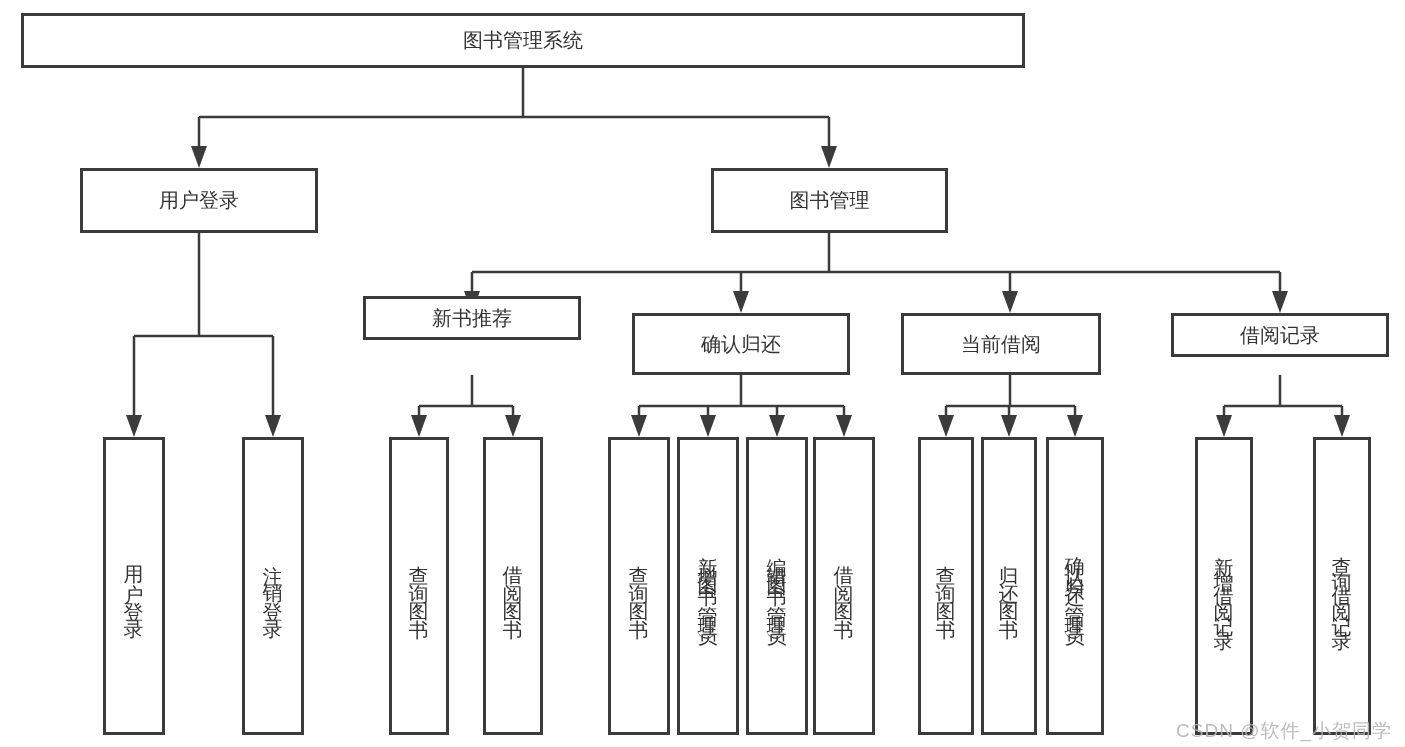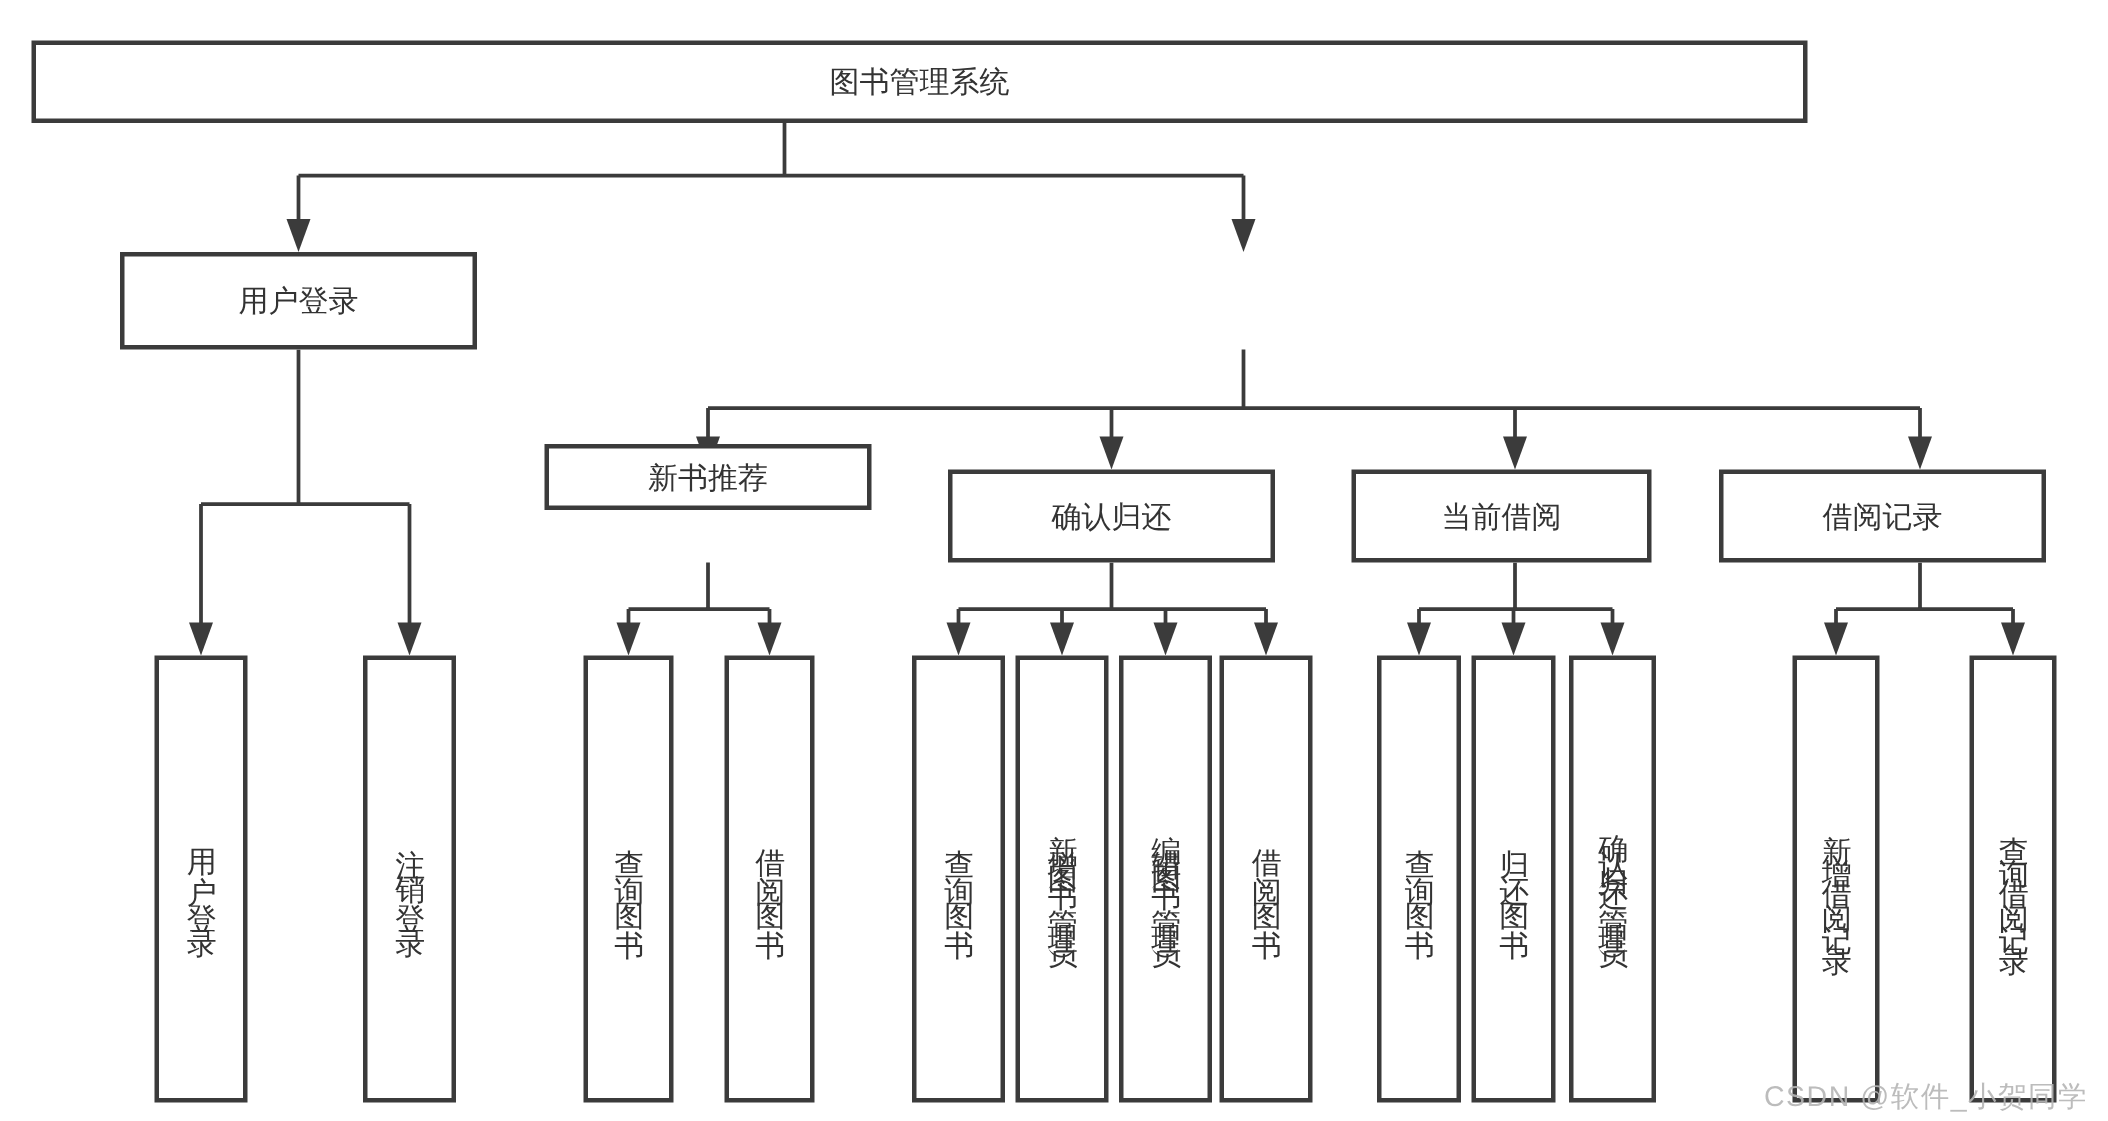--- a/index.html
+++ b/index.html
@@ -70,38 +70,41 @@
       <polygon points="700,415 716,415 708,437"></polygon>
       <polygon points="769,415 785,415 777,437"></polygon>
       <polygon points="836,415 852,415 844,437"></polygon>
       <polygon points="938,415 954,415 946,437"></polygon>
       <polygon points="1001,415 1017,415 1009,437"></polygon>
       <polygon points="1067,415 1083,415 1075,437"></polygon>
       <polygon points="1216,415 1232,415 1224,437"></polygon>
       <polygon points="1334,415 1350,415 1342,437"></polygon>
     </svg>
 
-  <div class="box" style="left:21px;top:27px;width:1184px;height:55px">
+  <div class="box" style="left:21px;top:13px;width:1004px;height:55px">
     <span>图书管理系统</span>
   </div>
 
   <div class="box" style="left:80px;top:168px;width:238px;height:65px">
     <span>用户登录</span>
+  </div>
+  <div class="box" style="left:711px;top:168px;width:237px;height:65px">
+    <span>图书管理</span>
   </div>
 
   <div class="box" style="left:363px;top:296px;width:218px;height:44px">
     <span>新书推荐</span>
   </div>
   <div class="box" style="left:632px;top:313px;width:218px;height:62px">
     <span>确认归还</span>
   </div>
   <div class="box" style="left:901px;top:313px;width:200px;height:62px">
     <span>当前借阅</span>
   </div>
-  <div class="box" style="left:1146px;top:313px;width:218px;height:62px">
+  <div class="box" style="left:1171px;top:313px;width:218px;height:44px">
     <span>借阅记录</span>
   </div>
 
   <div class="box" style="left:103px;top:437px;width:62px;height:298px">
     <span class="vtext" style="letter-spacing: 18px;">用户登录</span>
   </div>
   <div class="box" style="left:242px;top:437px;width:62px;height:298px">
     <span class="vtext" style="letter-spacing: 18px;">注销登录</span>
   </div>
 

